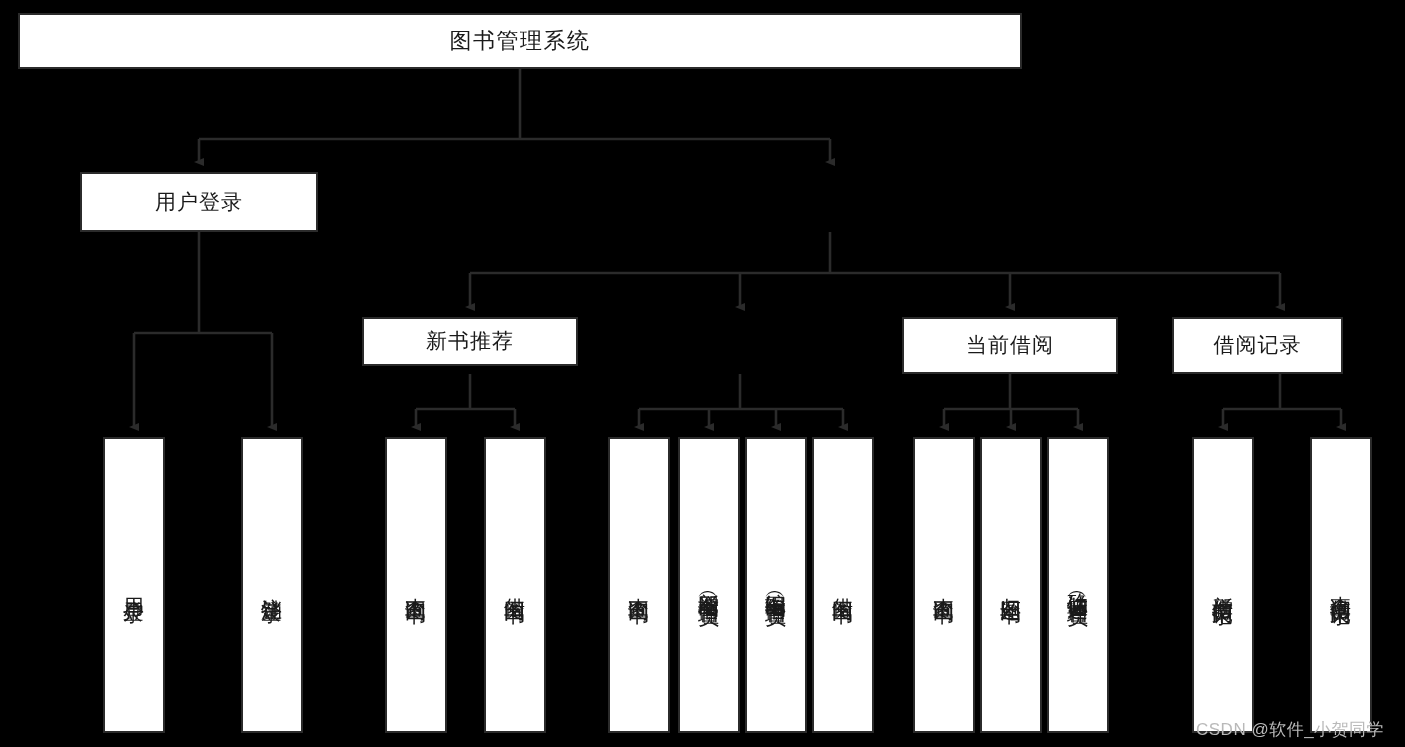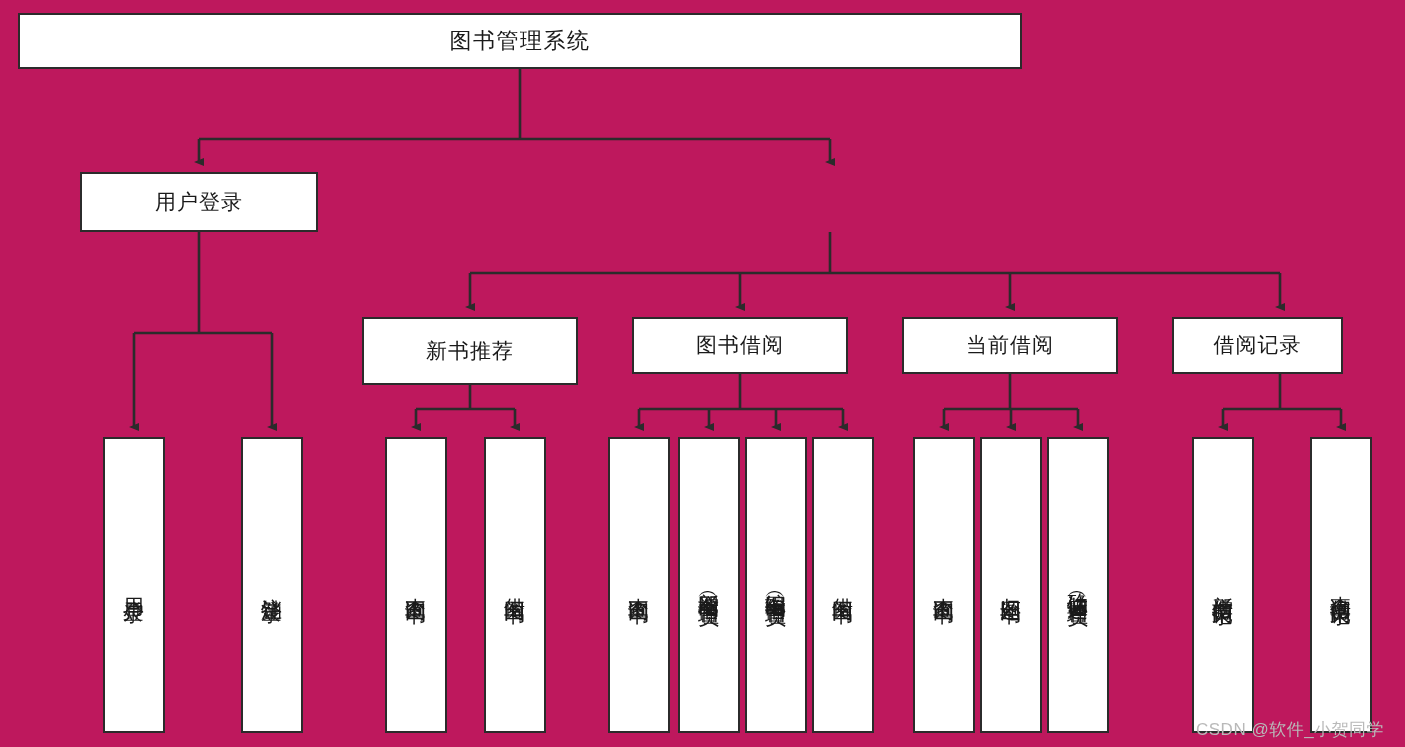--- a/index.html
+++ b/index.html
@@ -8,21 +8,21 @@
     padding: 0;
     background: #ffffff;
   }
   body {
     font-family: "Liberation Sans", "DejaVu Sans", sans-serif;
   }
   #diagram {
     position: relative;
     width: 1405px;
     height: 747px;
-    background: #be185d;
+    background: #000000;
     overflow: hidden;
   }
   #edges {
     position: absolute;
     left: 0;
     top: 0;
     width: 1405px;
     height: 747px;
     pointer-events: none;
   }
@@ -132,25 +132,22 @@
   </svg>
 
   <div class="node horiz root" style="left: 18px; top: 13px; width: 1004px; height: 56px;">
     <span class="label">图书管理系统</span>
   </div>
 
   <div class="node horiz" style="left: 80px; top: 172px; width: 238px; height: 60px;">
     <span class="label">用户登录</span>
   </div>
 
-  <div class="node horiz" style="left: 362px; top: 317px; width: 216px; height: 68px;">
+  <div class="node horiz" style="left: 362px; top: 317px; width: 216px; height: 49px;">
     <span class="label">新书推荐</span>
-  </div>
-  <div class="node horiz" style="left: 632px; top: 317px; width: 216px; height: 57px;">
-    <span class="label">图书借阅</span>
   </div>
   <div class="node horiz" style="left: 902px; top: 317px; width: 216px; height: 57px;">
     <span class="label">当前借阅</span>
   </div>
   <div class="node horiz" style="left: 1172px; top: 317px; width: 171px; height: 57px;">
     <span class="label">借阅记录</span>
   </div>
 
   <div class="node vert" style="left: 103px; top: 437px; width: 62px; height: 296px;">
     <span class="label">用户登录</span>

